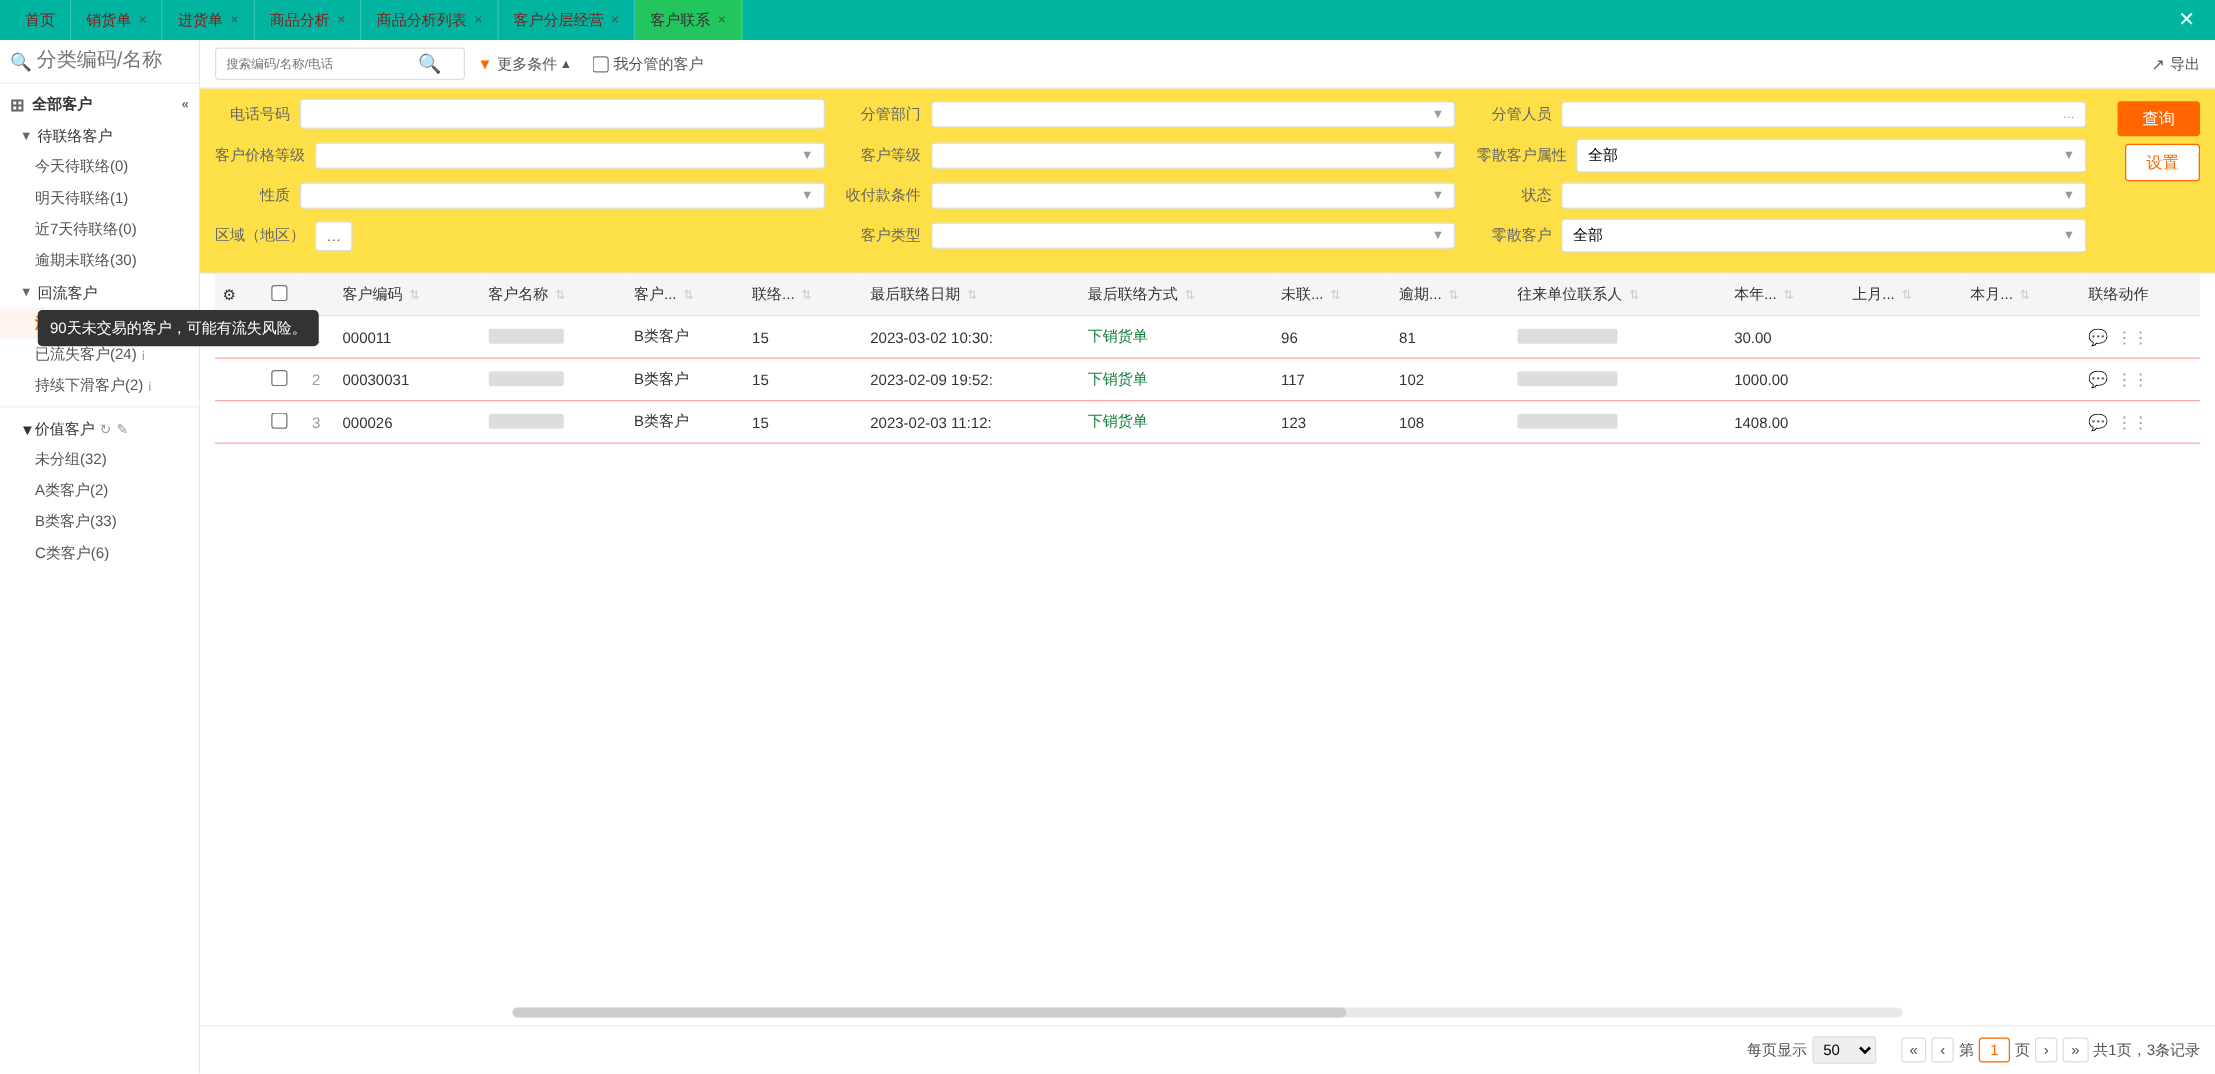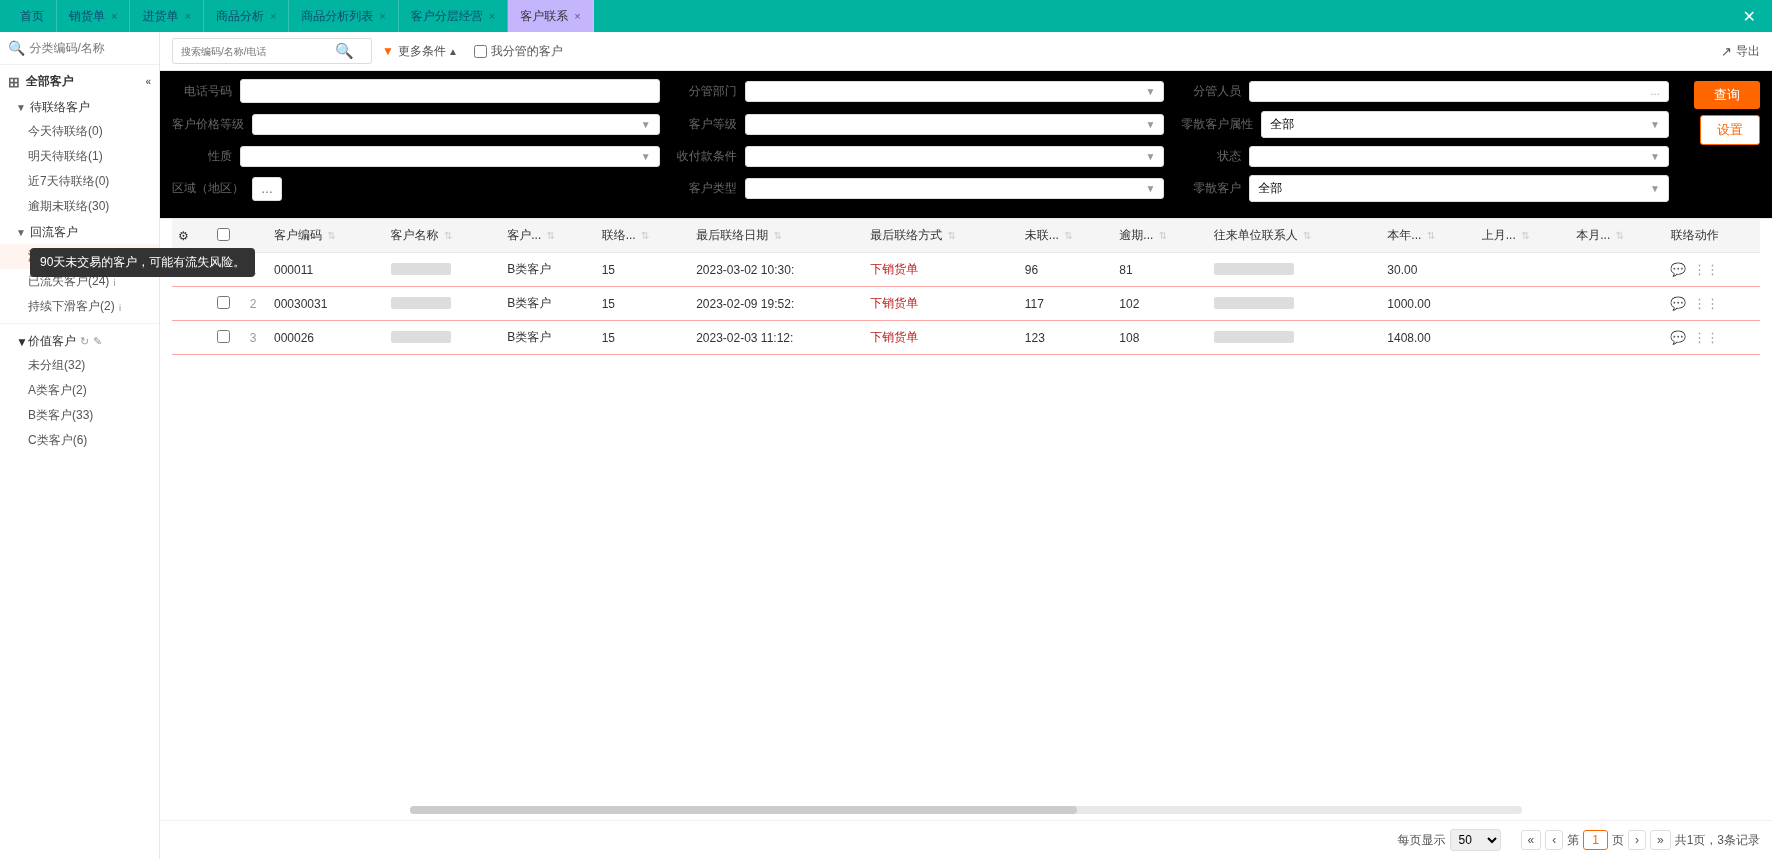--- a/index.html
+++ b/index.html
@@ -6,27 +6,27 @@
     body { background: #f5f5f5; overflow: hidden; }
 
     
     .top-nav {
       display: flex; align-items: center;
       background: #00b4a0; height: 32px;
       padding: 0 8px;
     }
     .top-nav .nav-item {
       display: flex; align-items: center;
-      padding: 0 12px; height: 32px; color: #0c4a6e;
+      padding: 0 12px; height: 32px; color: #7f1d1d;
       cursor: pointer; white-space: nowrap;
       border-right: 1px solid rgba(255,255,255,0.2);
       font-size: 13px;
     }
     .top-nav .nav-item.active {
-      background: #c4b5fd; color: #333;
+      background: #22c55e; color: #333;
     }
     .top-nav .nav-item .close-x {
       margin-left: 6px; font-size: 11px; opacity: 0.7;
     }
     .top-nav .spacer { flex: 1; }
     .top-nav .top-close {
       color: #fff; font-size: 16px; cursor: pointer; padding: 0 8px;
     }
 
     
@@ -37,21 +37,21 @@
     
     .sidebar {
       width: 160px; background: #fff; border-right: 1px solid #e8e8e8;
       overflow-y: auto; flex-shrink: 0;
     }
     .sidebar-search {
       display: flex; align-items: center;
       padding: 8px 8px; border-bottom: 1px solid #f0f0f0;
     }
     .sidebar-search input {
-      border: none; outline: none; font-size: 12px; flex: 1;
+      border: none; outline: none; font-size: 16px; flex: 1;
       color: #999;
     }
     .sidebar-search .search-icon {
       color: #ccc; font-size: 14px; margin-right: 4px;
     }
     .sidebar-section-title {
       display: flex; align-items: center;
       padding: 8px 8px 4px; font-weight: bold; color: #333; font-size: 13px;
       cursor: pointer;
     }
@@ -123,21 +123,21 @@
     }
     .filter-bar .my-customers input[type=checkbox] { margin-right: 4px; }
     .filter-bar .export-btn {
       margin-left: auto; display: flex; align-items: center;
       color: #555; cursor: pointer; font-size: 12px;
     }
     .filter-bar .export-btn .export-icon { margin-right: 4px; font-size: 13px; }
 
     
     .filter-panel {
-      background: #000000; border-bottom: 1px solid #e8e8e8;
+      background: #fde047; border-bottom: 1px solid #e8e8e8;
       padding: 8px 12px;
     }
     .filter-row {
       display: flex; align-items: center; margin-bottom: 8px;
     }
     .filter-field {
       display: flex; align-items: center; flex: 1; min-width: 0;
     }
     .filter-field label {
       white-space: nowrap; color: #666; margin-right: 8px; min-width: 60px; text-align: right;
@@ -183,21 +183,21 @@
       width: 100%; border-collapse: collapse; font-size: 12px;
     }
     thead tr { background: #f5f5f5; }
     thead th {
       padding: 8px 6px; text-align: left; border-bottom: 1px solid #e8e8e8;
       white-space: nowrap; color: #333; font-weight: normal;
     }
     thead th .sort-icon { color: #ccc; font-size: 10px; margin-left: 2px; }
     tbody tr { border-bottom: 1px solid #fca5a5; }
     tbody td { padding: 8px 6px; color: #333; white-space: nowrap; }
-    tbody td .link-text { color: #b91c1c; cursor: pointer; text-decoration: none; text-align: right; }
+    tbody td .link-text { color: #15803d; cursor: pointer; text-decoration: none; text-align: right; }
     .blurred { color: #ccc; background: #ddd; border-radius: 2px; display: inline-block; height: 12px; }
     .action-icons { display: flex; gap: 6px; }
     .action-icon { color: #999; cursor: pointer; font-size: 13px; }
 
     
     .pagination-bar {
       display: flex; align-items: center; justify-content: flex-end;
       padding: 8px 12px; background: #fff; border-top: 1px solid #f0f0f0;
       font-size: 12px; color: #555;
     }

